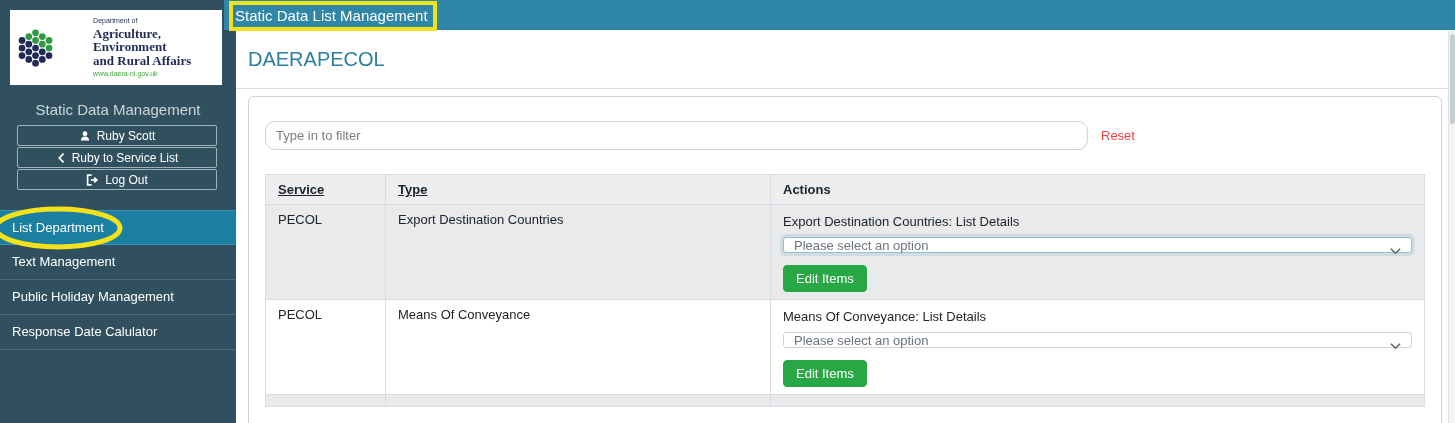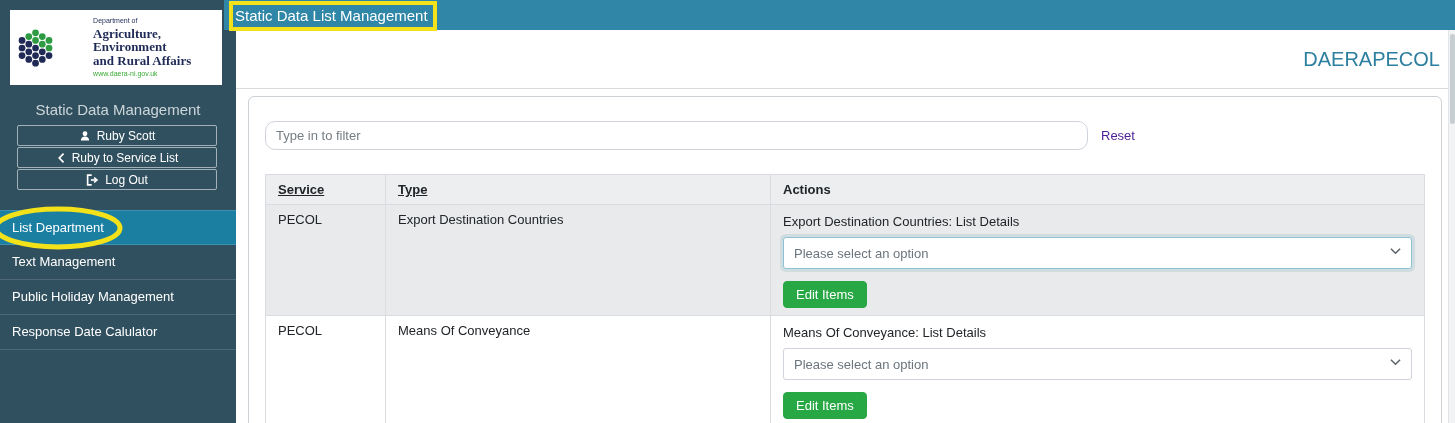--- a/index.html
+++ b/index.html
@@ -31,47 +31,47 @@
   .menu-item:first-child { border-top:1px solid rgba(255,255,255,.14); }
   .menu-item.active { background:#1b7fa2; }
 
   
   .topbar { position:absolute; left:224px; right:0; top:0; height:30px; background:#2f86a6;
     display:flex; align-items:center; }
   .topbar-title { margin-left:11px; color:#fff; font-size:15px; }
 
   .page-header { position:absolute; left:236px; right:0; top:30px; height:59px; background:#fff;
     border-bottom:1px solid #d8dcdf; display:flex; align-items:center;
-    justify-content:flex-end; padding:0 15px 0 12px; }
+    justify-content:flex-start; padding:0 15px 0 12px; }
   .brand-text, .service-text { color:#2c7f9f; font-size:20px; }
 
   
   .content { position:absolute; left:236px; right:0; top:89px; bottom:0; background:#fff; }
   .card { position:absolute; left:12px; right:13px; top:7px; height:410px;
     border:1px solid #ccd2d6; border-radius:6px; background:#fff; padding:24px 16px 0 16px; }
 
   .filter-row { display:flex; align-items:center; }
   .filter-input { width:823px; height:29px; border:1px solid #ced4da; border-radius:10px;
     padding:0 10px; font-size:13px; color:#15803d; font-family:"Liberation Sans", sans-serif; }
   .filter-input::placeholder { color:#757d84; }
-  .reset-link { margin-left:13px; font-size:13px; color:#4c1d95; cursor:pointer;text-align:center; }
+  .reset-link { margin-left:13px; font-size:13px; color:#ef4444; cursor:pointer;text-align:center; }
 
   table.list-table { margin-top:24px; width:100%; border-collapse:collapse; font-size:13px;
     color:#212529; table-layout:fixed; }
   .list-table th, .list-table td { border:1px solid #d9dce0; text-align:left; vertical-align:top; }
   .list-table th { background:#eceef0; padding:7px 12px; font-weight:bold; }
   .th-sort { text-decoration:underline; cursor:pointer; }
   .col-service { width:120px; } .col-type { width:385px; }
   .list-table td { padding:7px 12px; }
   tr.row-striped td { background:#e9eaeb; }
   tr.row-stub td { background:#e9eaeb; height:12px; padding:0; }
   .cell-top { padding-top:9px; }
 
   .action-label { margin:2px 0 8px; }
-  .select-box { position:relative; height:32px; border:1px solid #ced4da; border-radius:3px;
+  .select-box { position:relative; height:16px; border:1px solid #ced4da; border-radius:3px;
     background:#fff; display:flex; align-items:center; padding:0 30px 0 10px; color:#6c757d;
     font-size:13px; cursor:pointer; }
   .select-box.focused { border-color:#8fc3d4; box-shadow:0 0 0 3px rgba(47,134,166,.14); }
   .select-chevron { position:absolute; right:10px; top:9px; }
   .edit-btn { margin-top:12px; background:#28a745; border:1px solid #28a745; border-radius:4px;
     color:#fff; font-size:13px; padding:5px 12px; cursor:pointer;
     font-family:"Liberation Sans", sans-serif; }
 
   
   .scrollbar { position:absolute; right:0; top:30px; bottom:0; width:7px; background:#f1f3f4;

